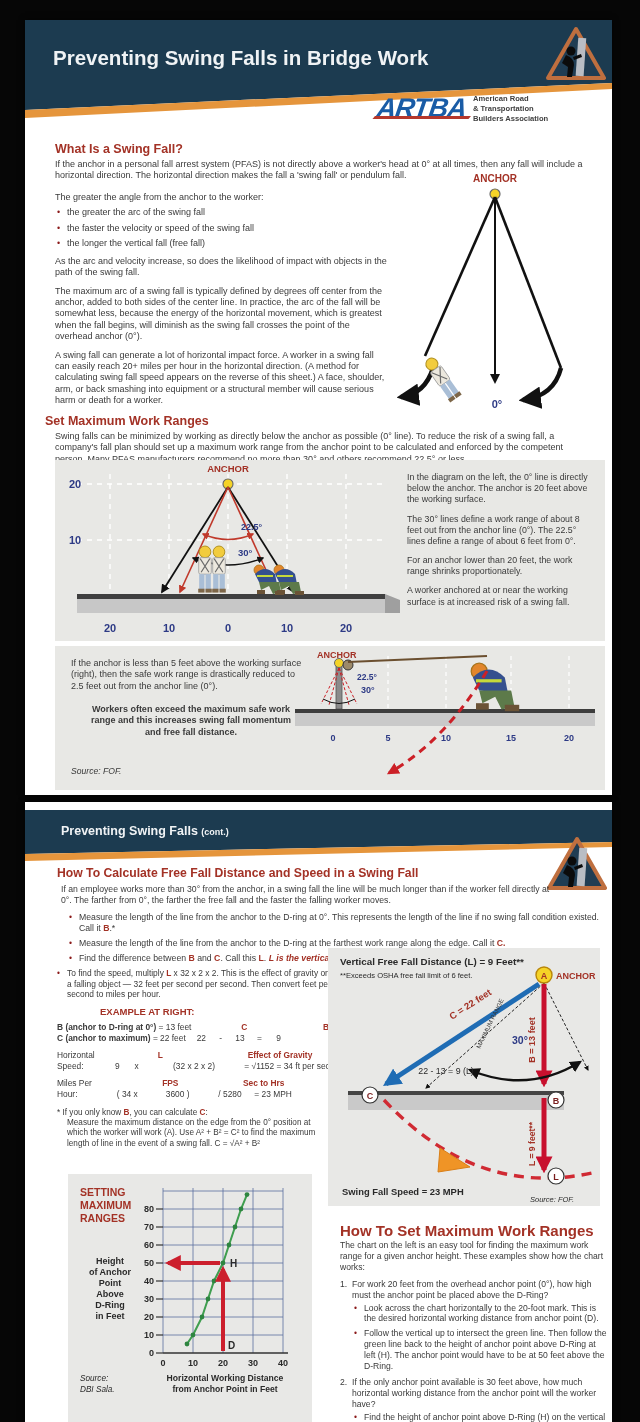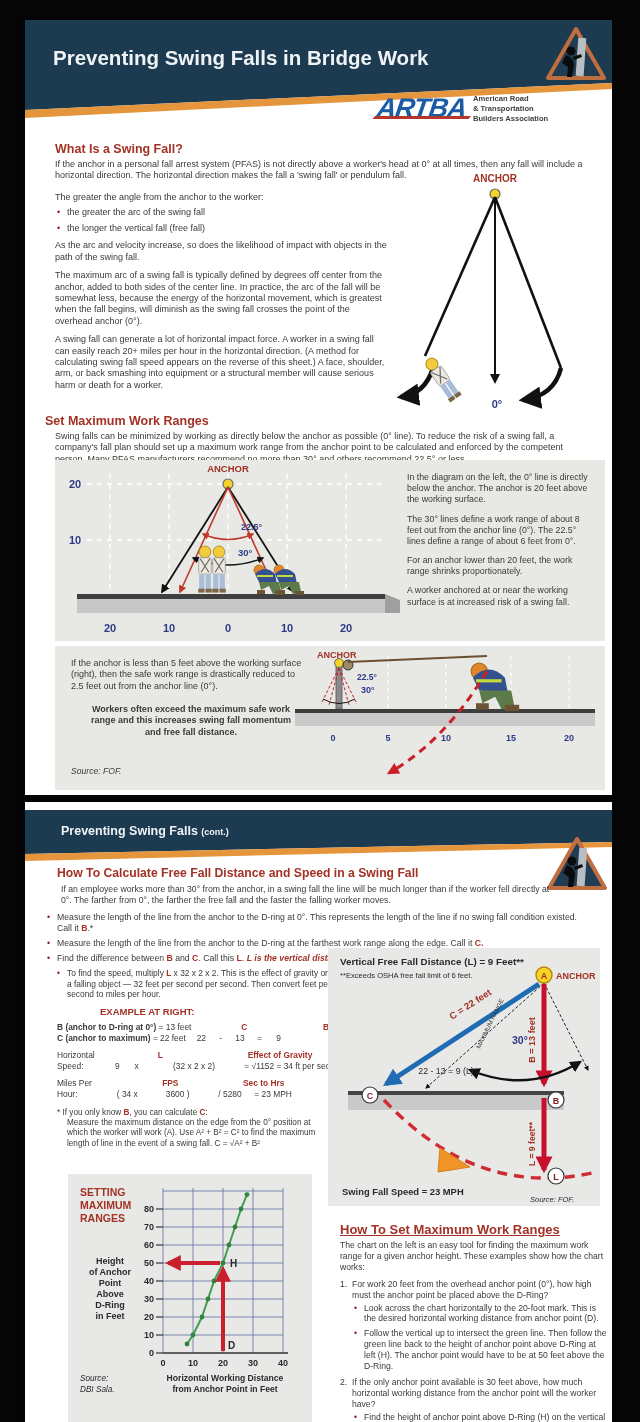--- a/index.html
+++ b/index.html
@@ -98,20 +98,21 @@
     </div>
   </div>
 
   <div class="abs red-h" style="left:30px;top:122px;font-size:12.5px;">What Is a Swing Fall?</div>
   <div class="abs body-txt" style="left:30px;top:139px;width:528px;">If the anchor in a personal fall arrest system (PFAS) is not directly above a worker's head at 0° at all times, then any fall will include a horizontal direction. The horizontal direction makes the fall a 'swing fall' or pendulum fall.</div>
 
   <div class="abs body-txt" style="left:30px;top:172px;width:332px;">
     <div>The greater the angle from the anchor to the worker:</div>
     <ul class="dots">
       <li>the greater the arc of the swing fall</li>
+      <li>the faster the velocity or speed of the swing fall</li>
       <li>the longer the vertical fall (free fall)</li>
     </ul>
     <div style="margin-bottom:7px;">As the arc and velocity increase, so does the likelihood of impact with objects in the path of the swing fall.</div>
     <div style="margin-bottom:7px;">The maximum arc of a swing fall is typically defined by degrees off center from the anchor, added to both sides of the center line. In practice, the arc of the fall will be somewhat less, because the energy of the horizontal movement, which is greatest when the fall begins, will diminish as the swing fall crosses the point of the overhead anchor (0°).</div>
     <div>A swing fall can generate a lot of horizontal impact force. A worker in a swing fall can easily reach 20+ miles per hour in the horizontal direction. (A method for calculating swing fall speed appears on the reverse of this sheet.) A face, shoulder, arm, or back smashing into equipment or a structural member will cause serious harm or death for a worker.</div>
   </div>
 
   <svg class="abs" style="left:368px;top:150px" width="204" height="252" viewBox="0 0 204 252">
     <defs>
       <marker id="maBlk" viewBox="0 0 10 10" refX="8" refY="5" markerWidth="5" markerHeight="5" orient="auto-start-reverse">
@@ -238,21 +239,21 @@
     <span>Preventing Swing Falls</span>
     <span style="font-size:9px;">(cont.)</span>
   </div>
   <svg class="abs" style="left:522px;top:34px" width="60" height="56">
     <use href="#tri-logo"></use>
   </svg>
 
   <div class="abs red-h" style="left:32px;top:64px;font-size:12.2px;">How To Calculate Free Fall Distance and Speed in a Swing Fall</div>
   <div class="abs body-txt" style="left:36px;top:82px;width:498px;font-size:8.7px;">If an employee works more than 30° from the anchor, in a swing fall the line will be much longer than if the worker fell directly at 0°. The farther from 0°, the farther the free fall and the faster the falling worker moves.</div>
 
-  <div class="abs body-txt" style="left:22px;top:110px;width:545px;font-size:8.7px;">
+  <div class="abs body-txt" style="left:44px;top:110px;width:545px;font-size:8.7px;">
     <ul class="dots" style="margin:0;">
       <li><span>Measure the length of the line from the anchor to the D-ring at 0°. This represents the length of the line if no swing fall condition existed. Call it </span><span class="r">B</span><span>.*</span></li>
       <li><span>Measure the length of the line from the anchor to the D-ring at the farthest work range along the edge. Call it </span><span class="r">C.</span></li>
       <li><span>Find the difference between </span><span class="r">B</span><span> and </span><span class="r">C</span><span>. Call this </span><span class="r">L</span><span>. </span><span class="ri">L is the vertical distance of the free fall.</span></li>
     </ul>
   </div>
 
   <div class="abs body-txt" style="left:32px;top:166px;width:276px;font-size:8.4px;">
     <ul class="dots" style="margin:0 0 6px 0;">
       <li><span>To find the speed, multiply </span><span class="r">L</span><span> x 32 x 2 x 2. This is the effect of gravity on a falling object — 32 feet per second per second. Then convert feet per second to miles per hour.</span></li>
@@ -444,21 +445,21 @@
     <line x1="152" y1="89" x2="100" y2="89" stroke="#cc1f2d" stroke-width="4" marker-end="url(#meRed)"></line>
     <line x1="155" y1="177" x2="155" y2="95" stroke="#cc1f2d" stroke-width="4" marker-end="url(#meRed)"></line>
     <text x="162" y="93" font-size="10" class="st-dark st-bold">H</text>
     <text x="160" y="175" font-size="10" class="st-dark st-bold">D</text>
     <text x="157" y="207" text-anchor="middle" font-size="8.6" class="st-dark st-bold">Horizontal Working Distance</text>
     <text x="157" y="218" text-anchor="middle" font-size="8.6" class="st-dark st-bold">from Anchor Point in Feet</text>
     <text x="12" y="207" font-size="8.2" class="st-dark st-it">Source:</text>
     <text x="12" y="218" font-size="8.2" class="st-dark st-it">DBI Sala.</text>
   </svg>
 
-  <div class="abs red-h" style="left:315px;top:420px;font-size:13px;text-decoration:underline;">How To Set Maximum Work Ranges</div>
+  <div class="abs red-h" style="left:315px;top:420px;font-size:15px;">How To Set Maximum Work Ranges</div>
   <div class="abs body-txt" style="left:315px;top:438px;width:268px;font-size:8.6px;">
     <div style="margin-bottom:6px;">The chart on the left is an easy tool for finding the maximum work range for a given anchor height. These examples show how the chart works:</div>
     <div style="display:flex;margin-bottom:2px;">
       <span style="width:12px;flex:none;">1.</span>
       <span>For work 20 feet from the overhead anchor point (0°), how high must the anchor point be placed above the D-Ring?</span>
     </div>
     <ul class="dots" style="margin:2px 0 5px 14px;">
       <li>Look across the chart horizontally to the 20-foot mark. This is the desired horizontal working distance from anchor point (D).</li>
       <li>Follow the vertical up to intersect the green line. Then follow the green line back to the height of anchor point above D-Ring at left (H). The anchor point would have to be at 50 feet above the D-Ring.</li>
     </ul>

